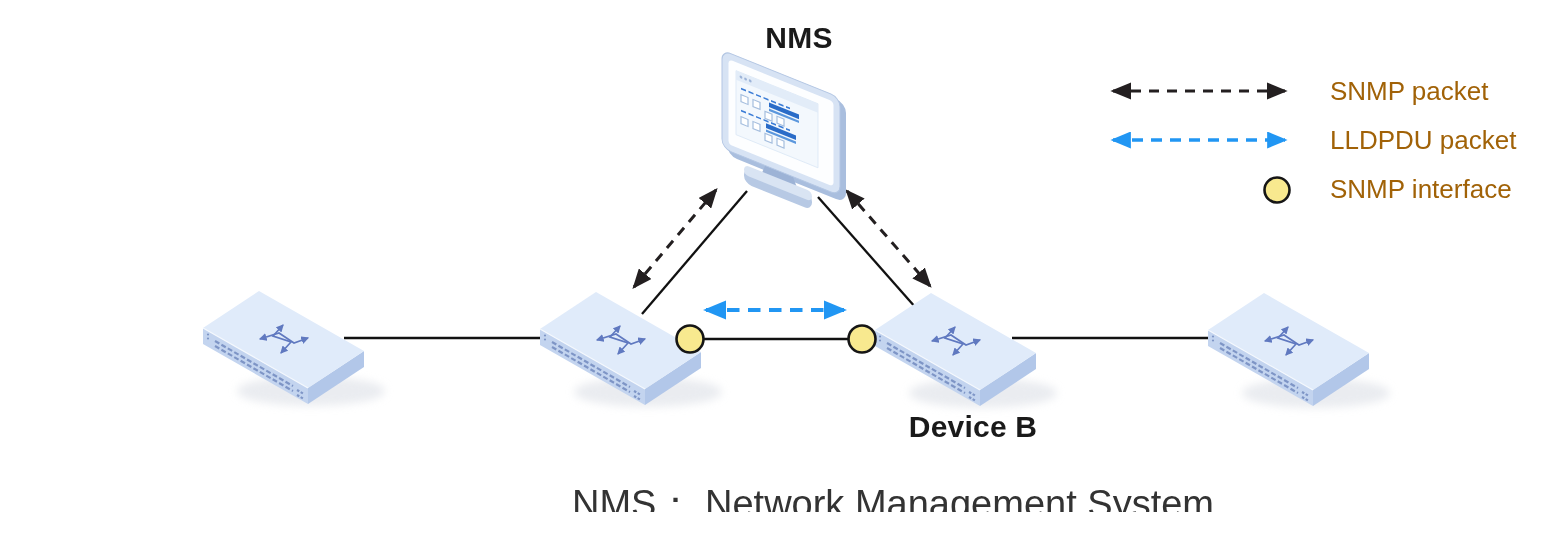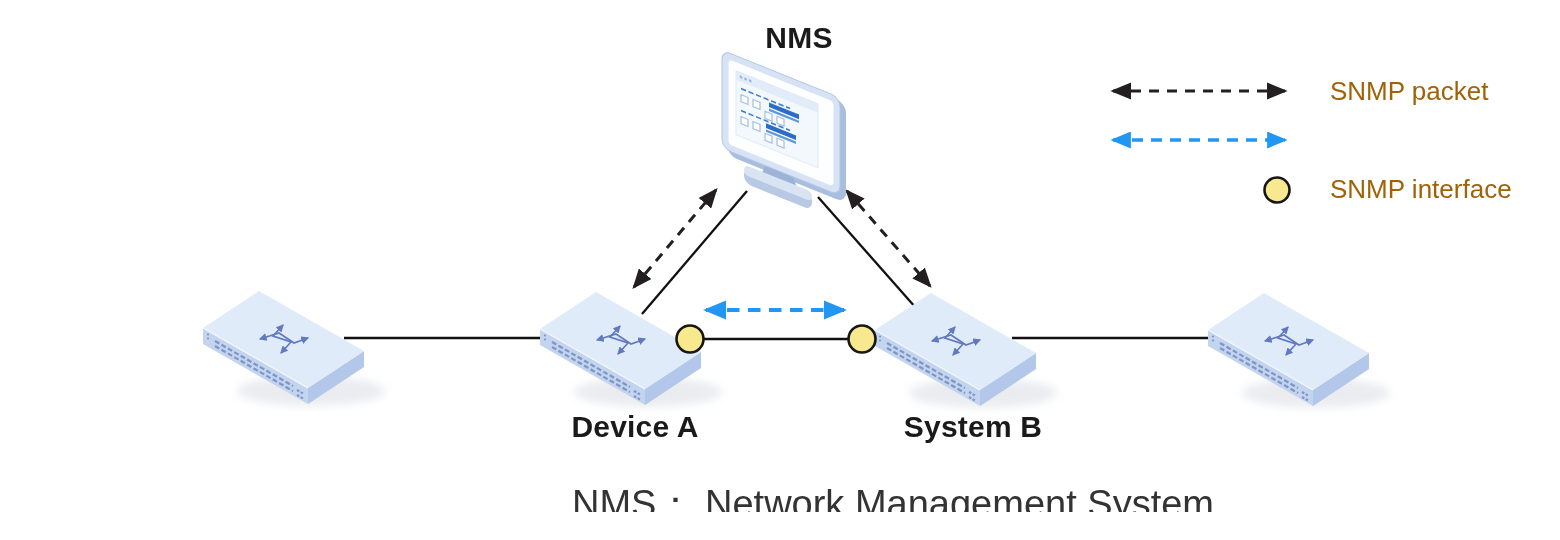--- a/index.html
+++ b/index.html
@@ -116,24 +116,24 @@
     <circle cx="690" cy="339" r="13.5" fill="#F8E98F" stroke="#161616" stroke-width="2.6"></circle>
     <circle cx="862" cy="339" r="13.5" fill="#F8E98F" stroke="#161616" stroke-width="2.6"></circle>
 
     <line x1="1113" y1="91" x2="1285" y2="91" stroke="#231f20" stroke-width="3.2" stroke-dasharray="10 8" marker-start="url(#ab)" marker-end="url(#ab)"></line>
     <line x1="1113" y1="140" x2="1285" y2="140" stroke="#2196f3" stroke-width="3.4" stroke-dasharray="11 8" marker-start="url(#abl)" marker-end="url(#abl)"></line>
     <circle cx="1277" cy="190" r="12.5" fill="#F8E98F" stroke="#161616" stroke-width="2.6"></circle>
   </svg>
 
   <div class="lbl lbl-bold lbl-center" style="left:799px;top:21px;">NMS</div>
 
-  <div class="lbl lbl-bold lbl-center" style="left:635px;top:410px;">Device A</div>
 
-  <div class="lbl lbl-bold lbl-center" style="left:973px;top:410px;">System B</div>
+  <div class="lbl lbl-bold lbl-center" style="left:973px;top:410px;">Device B</div>
 
   <div class="lbl legend-label" style="left:1330px;top:76px;">SNMP packet</div>
 
+  <div class="lbl legend-label" style="left:1330px;top:125px;">LLDPDU packet</div>
 
   <div class="lbl legend-label" style="left:1330px;top:174px;">SNMP interface</div>
 
   <div class="lbl caption" style="left:572px;top:479px;">NMS：  Network Management System</div>
 
 </div>
 
 </body></html>

